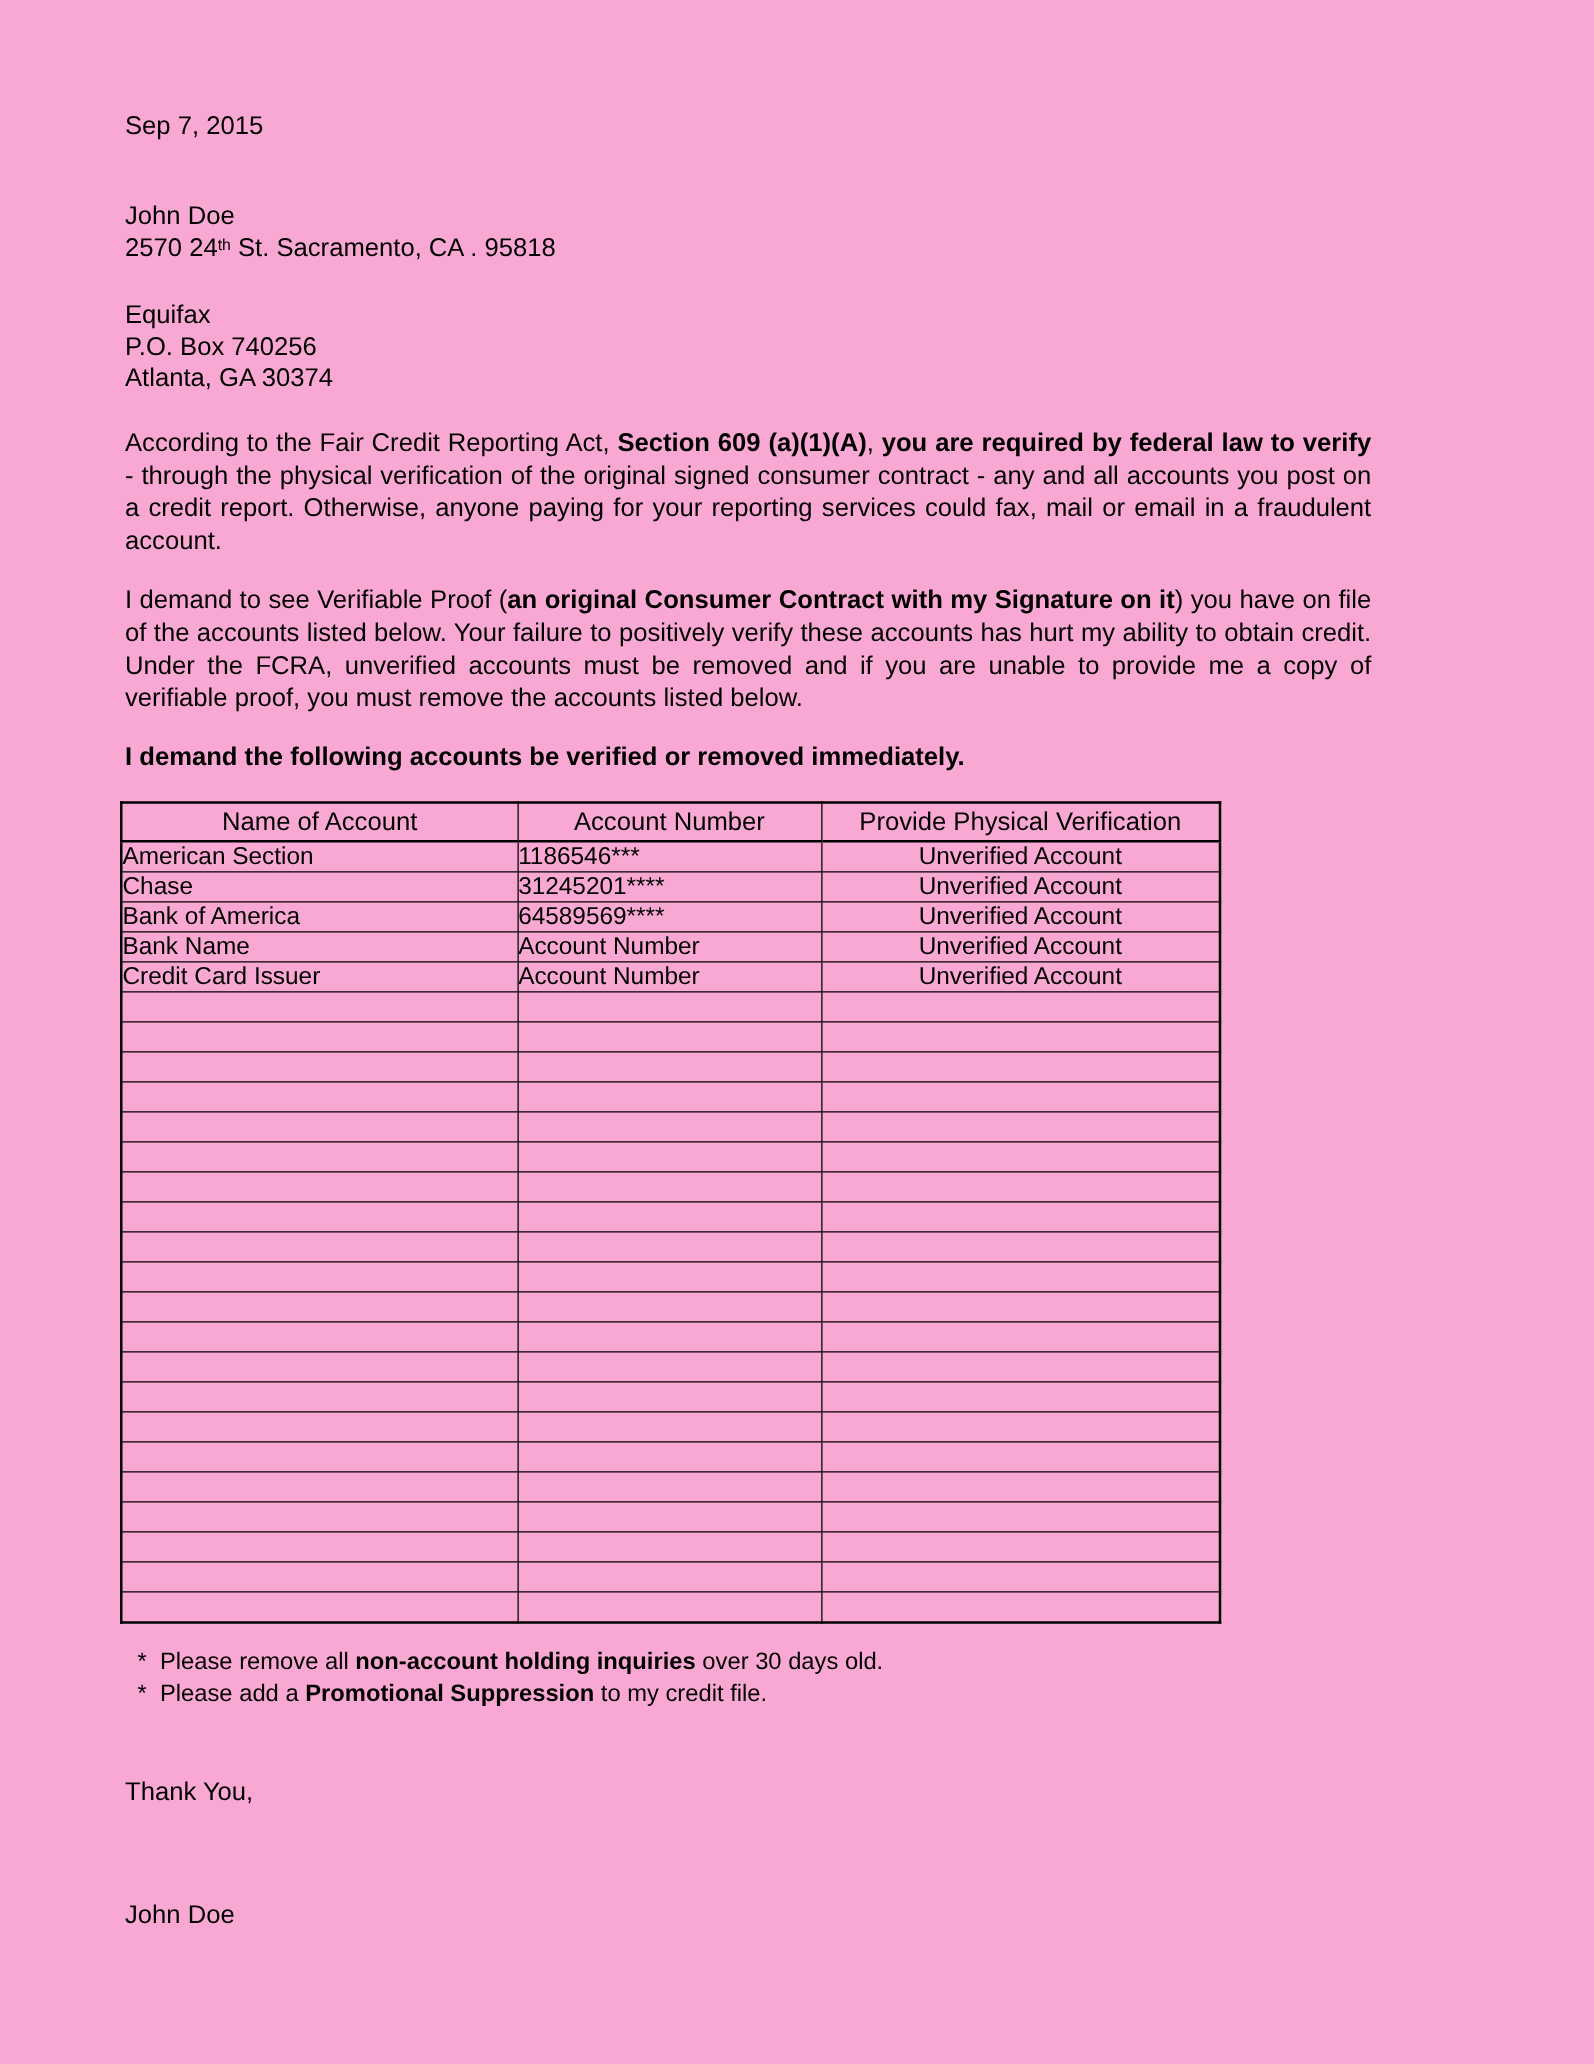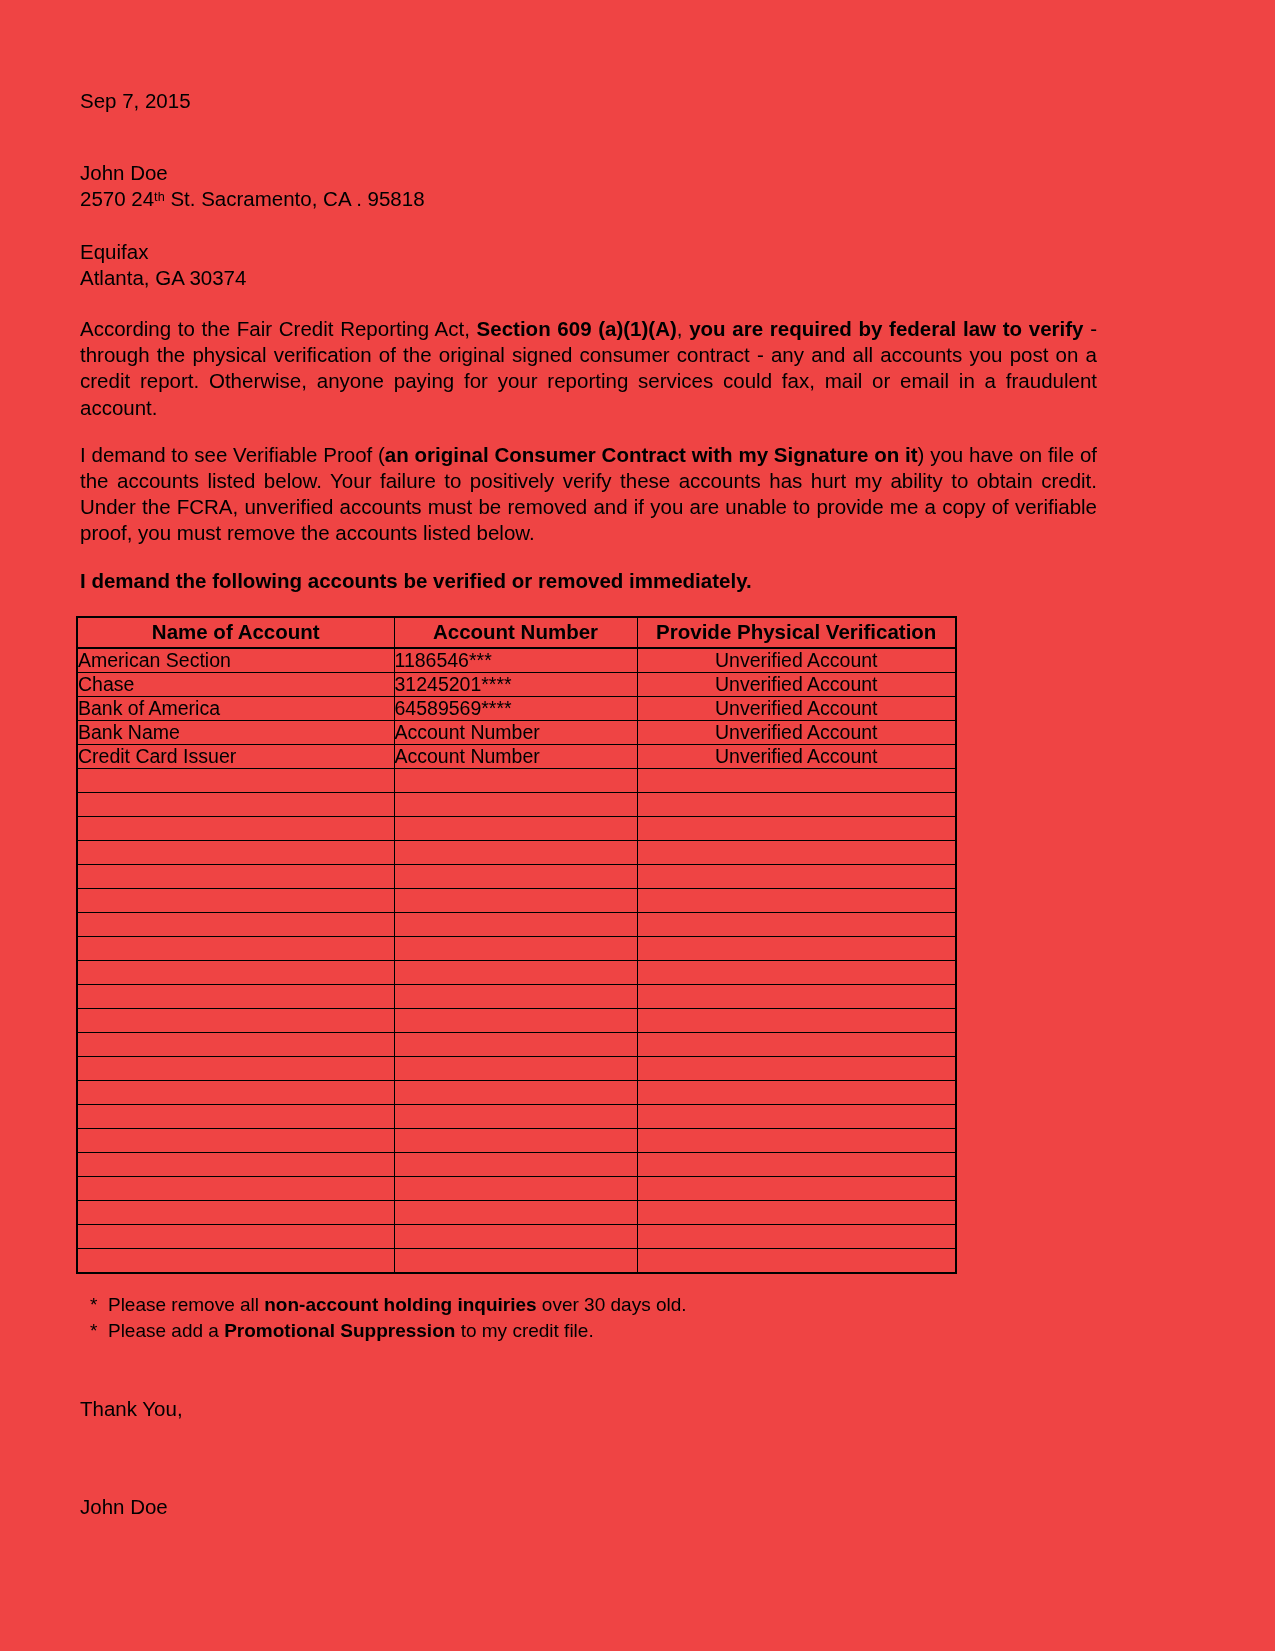--- a/index.html
+++ b/index.html
@@ -8,23 +8,23 @@
     background: #ffffff;
   }
   body {
     font-family: "Liberation Sans", sans-serif;
     color: #000000;
   }
   .page {
     position: relative;
     width: 1275px;
     height: 1651px;
-    background: #ef4444;
+    background: #f9a8d4;
     box-sizing: border-box;
-    padding: 88px 178px 0 80px;
+    padding: 88px 178px 0 100px;
     overflow: hidden;
   }
   .letter-date {
     font-size: 20.5px;
     line-height: 26px;
     margin: 0 0 46px 0;
     white-space: pre;
   }
   .addr-block {
     font-size: 20.5px;
@@ -66,21 +66,21 @@
   }
   table.accounts th,
   table.accounts td {
     border: 1.6px solid #000;
     padding: 0;
     font-size: 19.5px;
     height: 23.6px;
     box-sizing: border-box;
   }
   table.accounts thead th {
-    font-weight: bold;
+    font-weight: normal;
     font-size: 20.5px;
     text-align: center;
     height: 31px;
     border-bottom: 2.2px solid #000;
   }
   table.accounts col.c1 { width: 317px; }
   table.accounts col.c2 { width: 243px; }
   table.accounts col.c3 { width: 319px; }
   td.name-cell { text-align: left; padding-left: 6px; }
   td.num-cell  { text-align: left; padding-left: 6px; }
@@ -109,20 +109,21 @@
 
   <div class="letter-date">Sep 7, 2015</div>
 
   <div class="addr-block">
     <div class="line">John Doe</div>
     <div class="line"><span>2570 24</span><sup class="ord">th</sup><span> St. Sacramento, CA . 95818</span></div>
   </div>
 
   <div class="recipient-block">
     <div class="line">Equifax</div>
+    <div class="line">P.O. Box 740256</div>
     <div class="line">Atlanta, GA  30374</div>
   </div>
 
   <p class="para"><span>According to the Fair Credit Reporting Act, </span><b>Section 609 (a)(1)(A)</b><span>,  </span><b>you are required by federal law to verify</b><span> - through the physical verification of the original signed consumer contract - any and all accounts you post on a credit report.  Otherwise, anyone paying for your reporting services could fax, mail or email in a fraudulent account.</span></p>
 
   <p class="para"><span>I demand to see Verifiable Proof (</span><b>an original Consumer Contract with my Signature on it</b><span>) you have on file of the accounts listed below. Your failure to positively verify these accounts has hurt my ability to obtain credit.   Under the FCRA, unverified accounts must be removed and if you are unable to provide me a copy of verifiable proof, you must remove the accounts listed below.</span></p>
 
   <div class="demand-line">I demand the following accounts be verified or removed immediately.</div>
 
   <table class="accounts">

